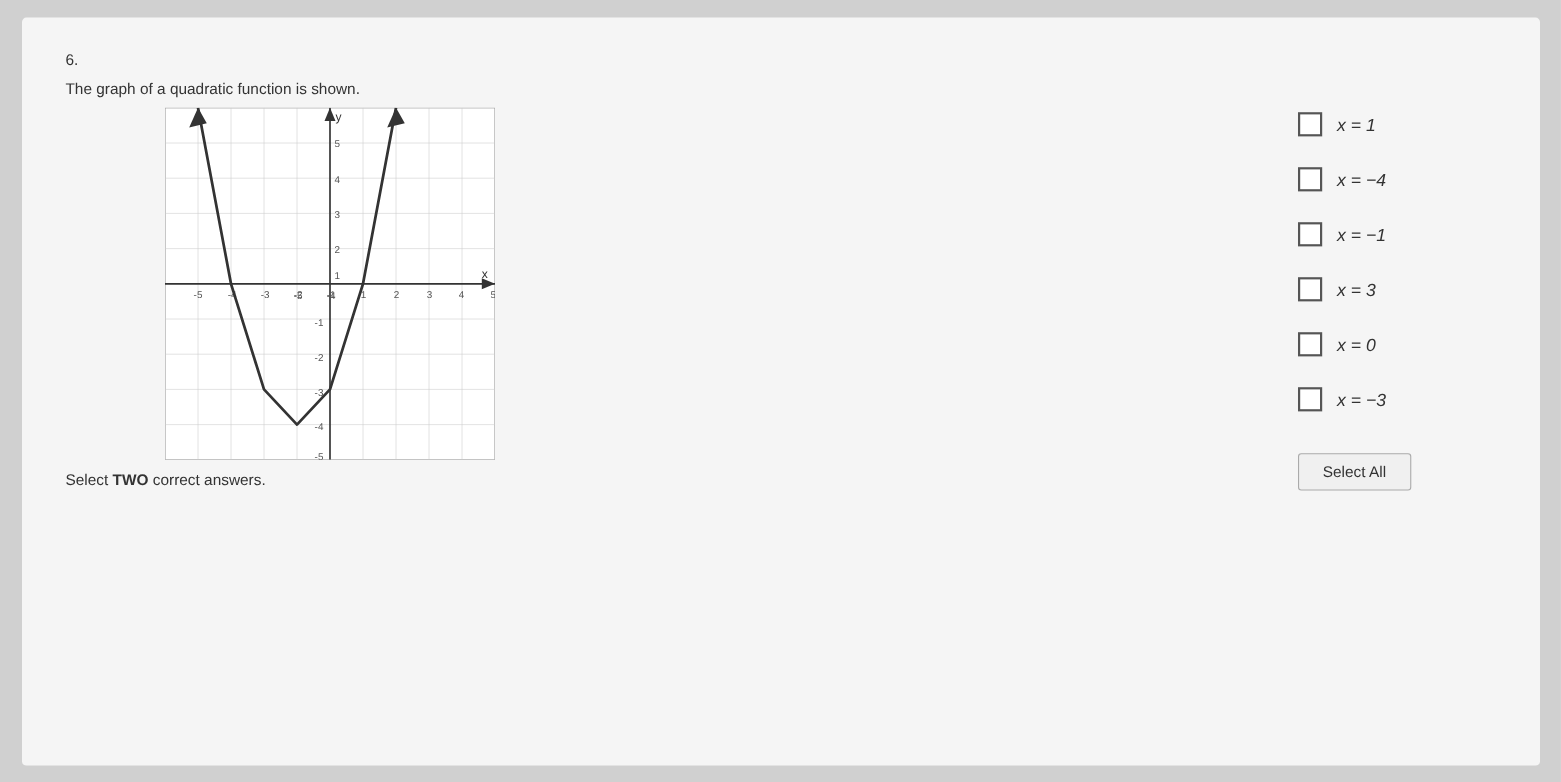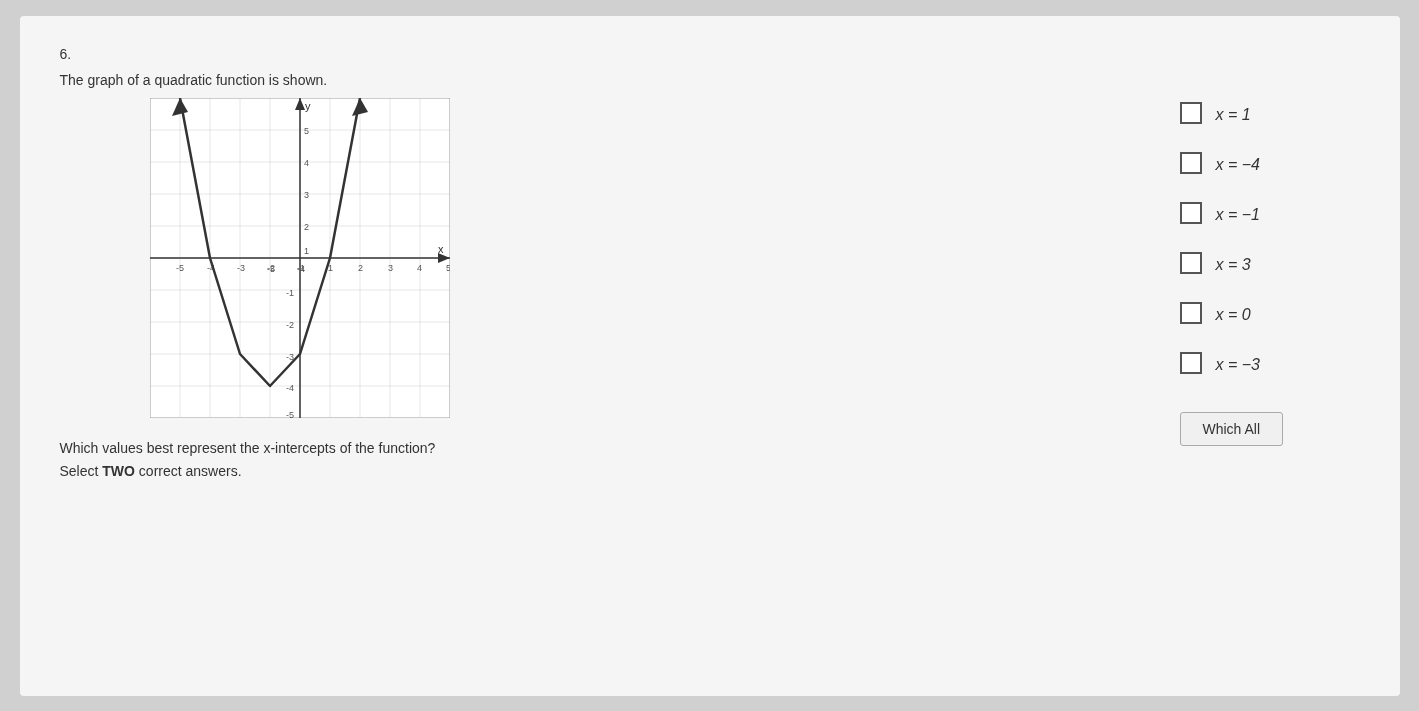--- a/index.html
+++ b/index.html
@@ -166,21 +166,20 @@
           <text x="136" y="293" font-size="9" fill="#555">-4</text>
           <text x="136" y="320" font-size="9" fill="#555">-5</text>
 
           <polyline points="30,0 60,160 90,256 120,288 150,256 180,160 210,0" fill="none" stroke="#333" stroke-width="2.5" stroke-linejoin="round"></polyline>
 
           <polygon points="30,0 22,18 38,14" fill="#333"></polygon>
           <polygon points="210,0 202,18 218,14" fill="#333"></polygon>
         </svg>
       </div>
 
-      <div class="question-text">Which values best represent the x-intercepts of the function?</div>
       <div class="select-text">
         <span>Select </span><strong>TWO</strong><span> correct answers.</span>
       </div>
     </div>
 
     <div class="right-panel">
 
       <div class="answer-option">
         <div class="checkbox"></div>
         <span class="answer-label"><em>x</em> = 1</span>
@@ -199,16 +198,16 @@
       </div>
       <div class="answer-option">
         <div class="checkbox"></div>
         <span class="answer-label"><em>x</em> = 0</span>
       </div>
       <div class="answer-option">
         <div class="checkbox"></div>
         <span class="answer-label"><em>x</em> = −3</span>
       </div>
 
-      <button class="clear-all-btn">Which All</button>
+      <button class="clear-all-btn">Select All</button>
     </div>
   </div>
 </div>
 
 </body></html>

